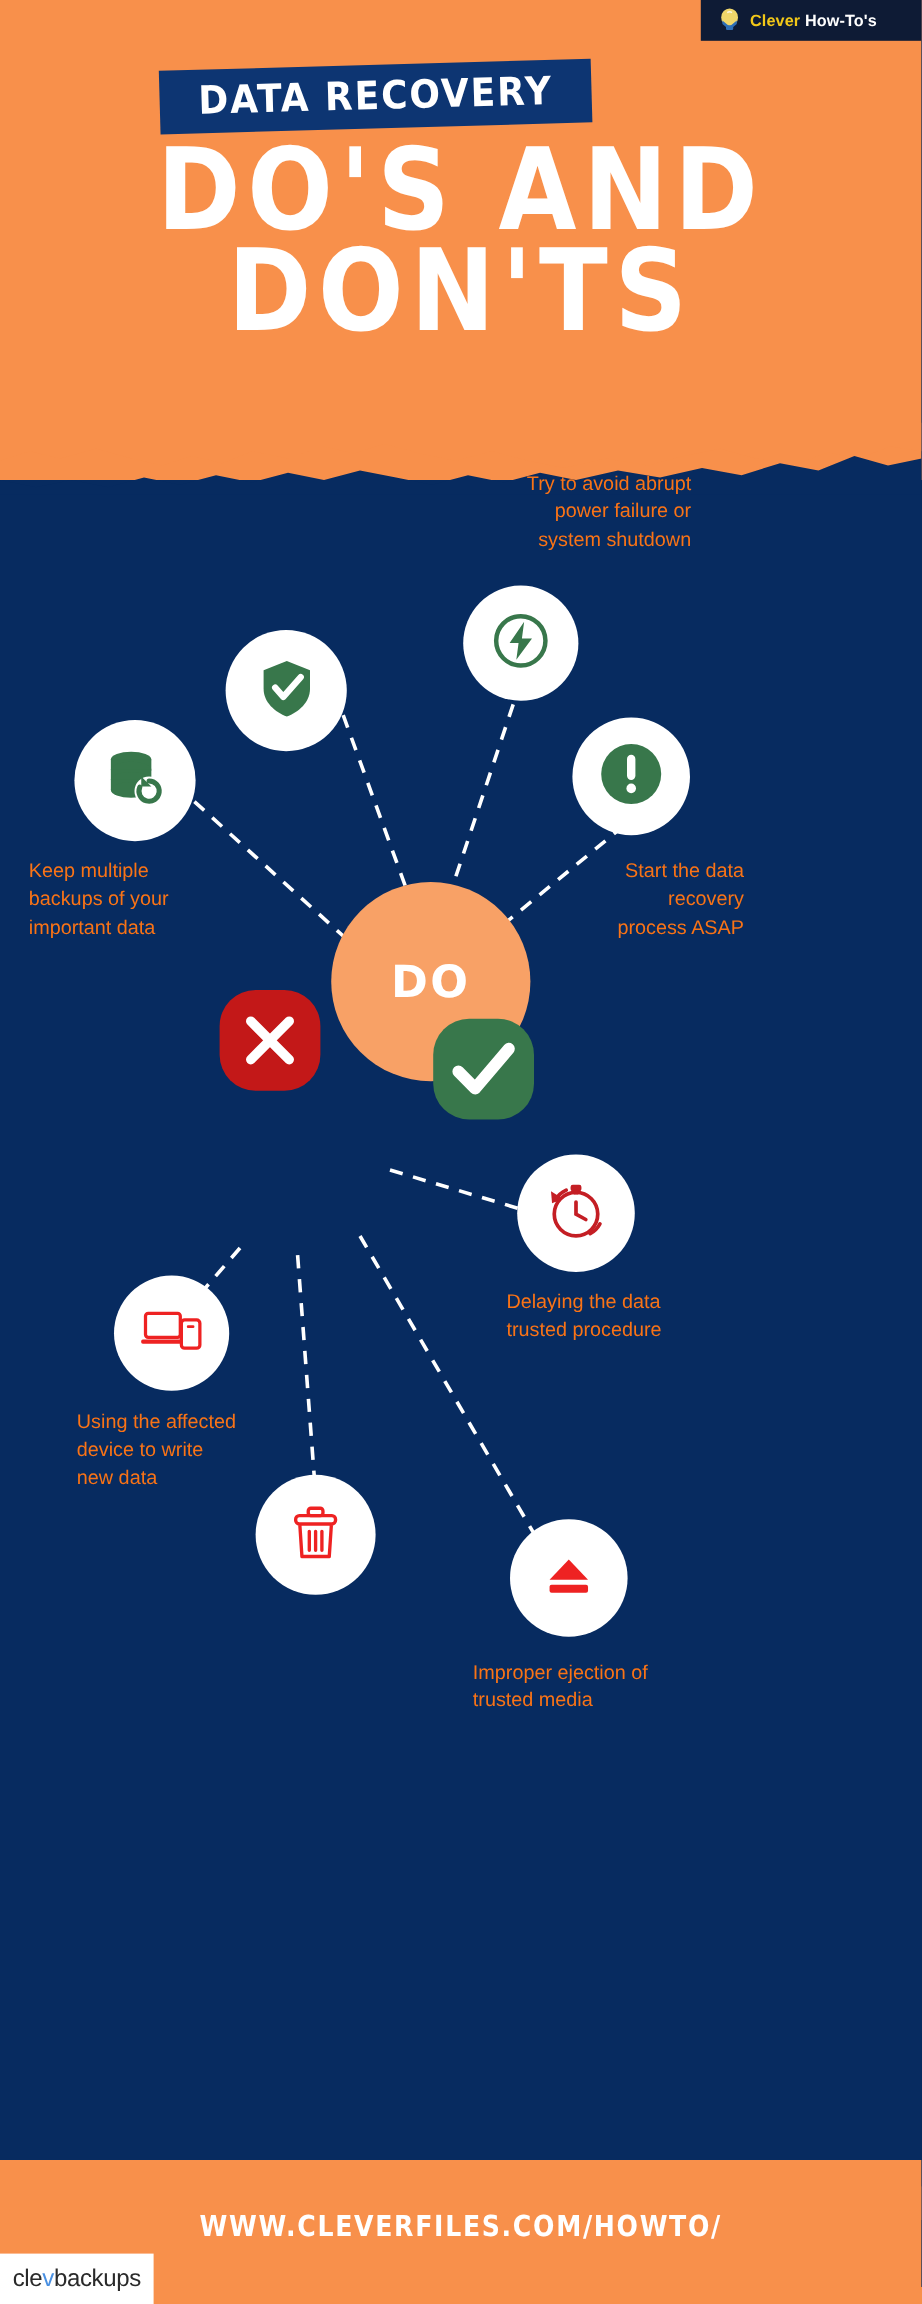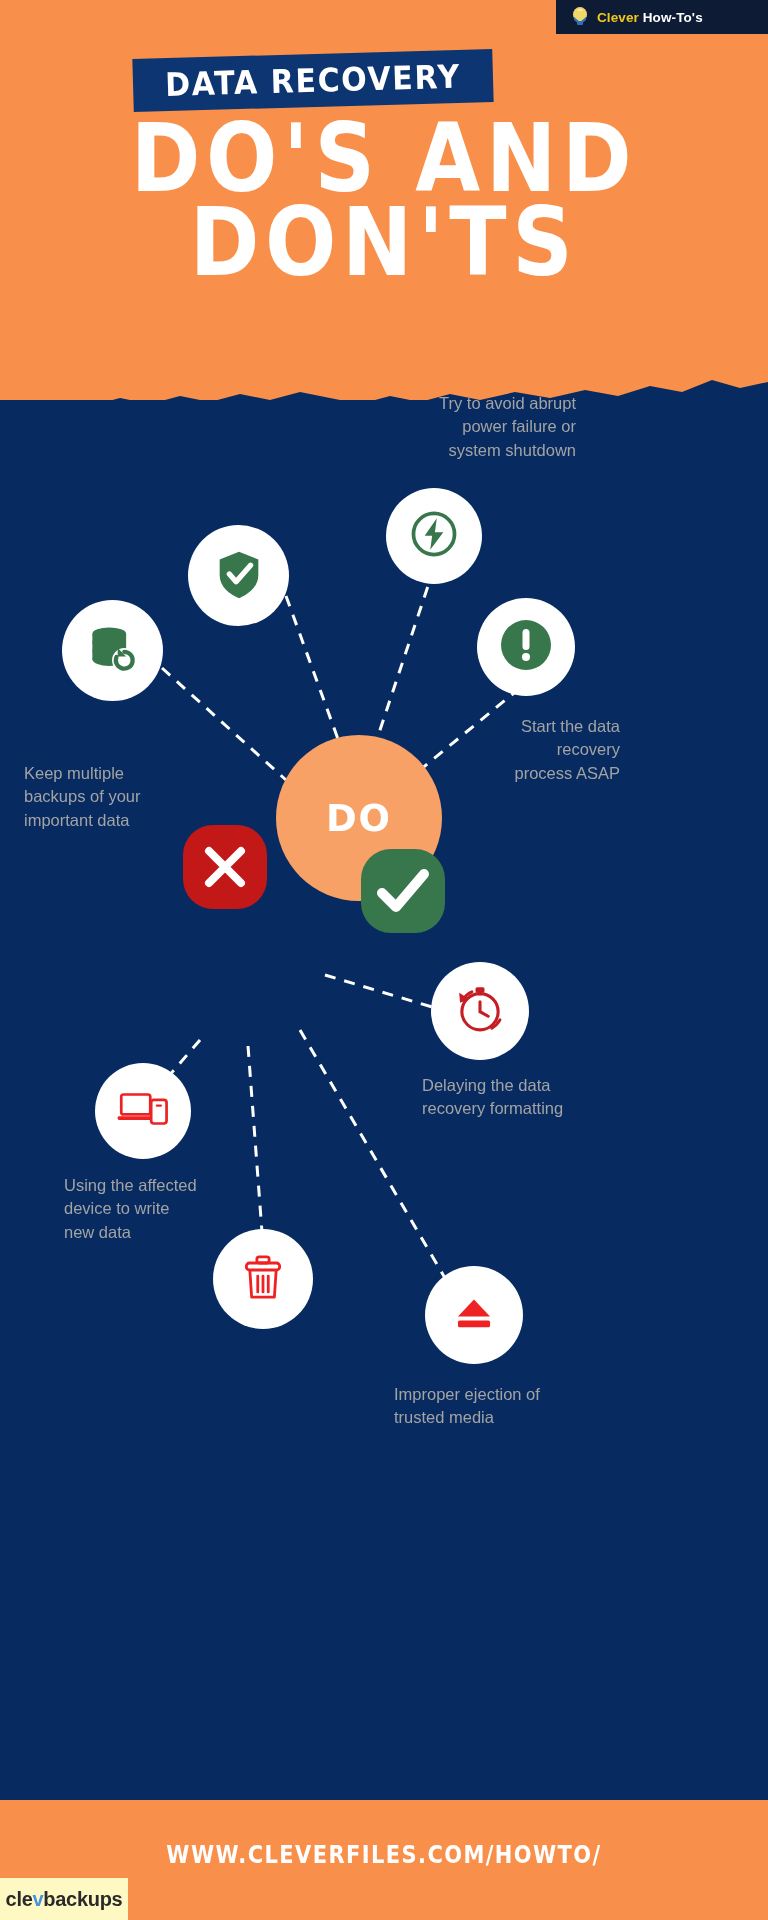--- a/index.html
+++ b/index.html
@@ -18,21 +18,21 @@
 
   
   .header {
     position:absolute; left:0; top:0;
     width:768px; height:400px;
     background:#F8904B;
     overflow:hidden;
   }
   .brand-badge {
     position:absolute; right:0; top:0;
-    width:212px; height:34px;
+    width:184px; height:34px;
     background:#0E1B35;
     display:flex; align-items:center; gap:7px;
     padding-left:14px;
   }
   .bulb-icon { width:20px; height:22px; position:relative; flex:0 0 auto; }
   .brand-text { font-size:13.5px; font-weight:bold; letter-spacing:.1px; white-space:nowrap; }
   .brand-text .b1 { color:#F2C818; }
   .brand-text .b2 { color:#ffffff; }
 
   .banner {
@@ -79,21 +79,21 @@
   .badge-check { left:361px; top:449px; background:#38774B; }
 
   .node {
     position:absolute; border-radius:50%;
     background:#ffffff;
     display:flex; align-items:center; justify-content:center;
   }
 
   .cap {
     position:absolute;
-    color:#a3a3a3;
+    color:#f97316;
     font-size:16.5px;
     line-height:1.42;
     font-family:"Liberation Sans", sans-serif;
   }
   .cap.r { text-align:right; }
   .cap.c { text-align:right; }
 
   
   .footer {
     position:absolute; left:0; top:1800px;
@@ -104,23 +104,23 @@
   .footer-url {
     position:absolute; left:0; top:43px; width:768px;
     text-align:center; color:#ffffff;
     font-size:21px; font-weight:bold; letter-spacing:1.4px;
     font-family:"DejaVu Sans", sans-serif;
     transform:scaleY(1.15);
   }
   .cleverfiles-logo {
     position:absolute; left:0; bottom:0;
     width:128px; height:42px;
-    background:#fef9c3;
+    background:#ffffff;
     display:flex; align-items:center; justify-content:center;
-    font-size:20px; font-weight:bold; color:#2A2A2A;
+    font-size:20px; font-weight:normal; color:#2A2A2A;
     letter-spacing:-.3px;
   }
   .cleverfiles-logo .dot { color:#4A90E2; }
 </style>
 </head>
 <body>
 
 <div id="infographic">
 
   <div class="header">
@@ -227,21 +227,21 @@
           <circle cx="30" cy="42" r="4" fill="#fff"></circle>
         </svg>
       </span>
     </div>
 
     <div class="cap r" style="left:330px; top:-8px; width:246px;">
       <span style="white-space: pre-line;">Try to avoid abrupt
 power failure or
 system shutdown</span>
     </div>
-    <div class="cap" style="left:24px; top:315px; width:180px;margin-top:47px;">
+    <div class="cap" style="left:24px; top:315px; width:180px;">
       <span style="white-space: pre-line;">Keep multiple
 backups of your
 important data</span>
     </div>
     <div class="cap c" style="left:468px; top:315px; width:152px;">
       <span style="white-space: pre-line;">Start the data
 recovery
 process ASAP</span>
     </div>
 
@@ -285,21 +285,21 @@
       <span>
         <svg viewBox="0 0 64 64" width="54" height="54">
           <path d="M32 16 L51 36 H13 Z" fill="#EE2222"></path>
           <rect x="13" y="41" width="38" height="8" rx="2" fill="#EE2222"></rect>
         </svg>
       </span>
     </div>
 
     <div class="cap" style="left:422px; top:674px; width:210px;">
       <span style="white-space: pre-line;">Delaying the data
-recovery formatting</span>
+trusted procedure</span>
     </div>
     <div class="cap" style="left:36px; top:774px; width:180px;margin-left:28px;">
       <span style="white-space: pre-line;">Using the affected
 device to write
 new data</span>
     </div>
     <div class="cap" style="left:394px; top:983px; width:230px;">
       <span style="white-space: pre-line;">Improper  ejection  of
 trusted media</span>
     </div>

